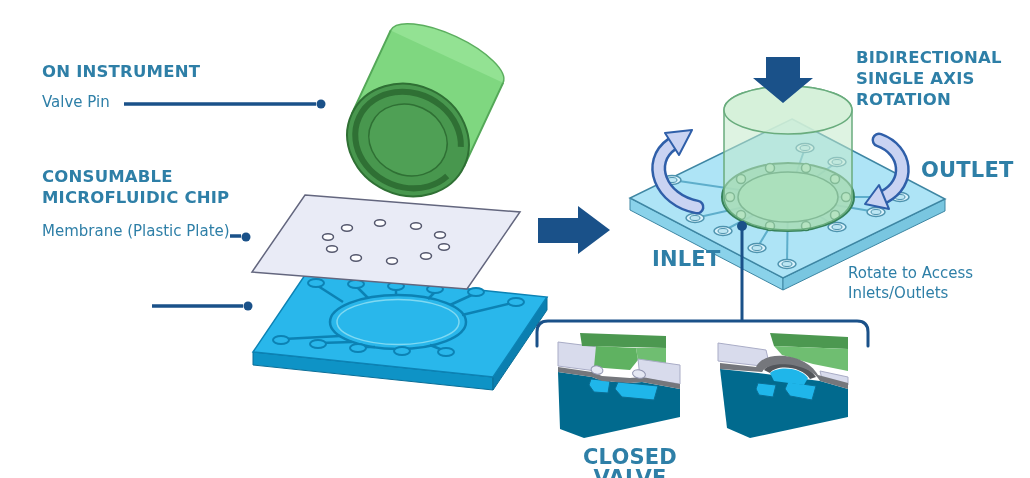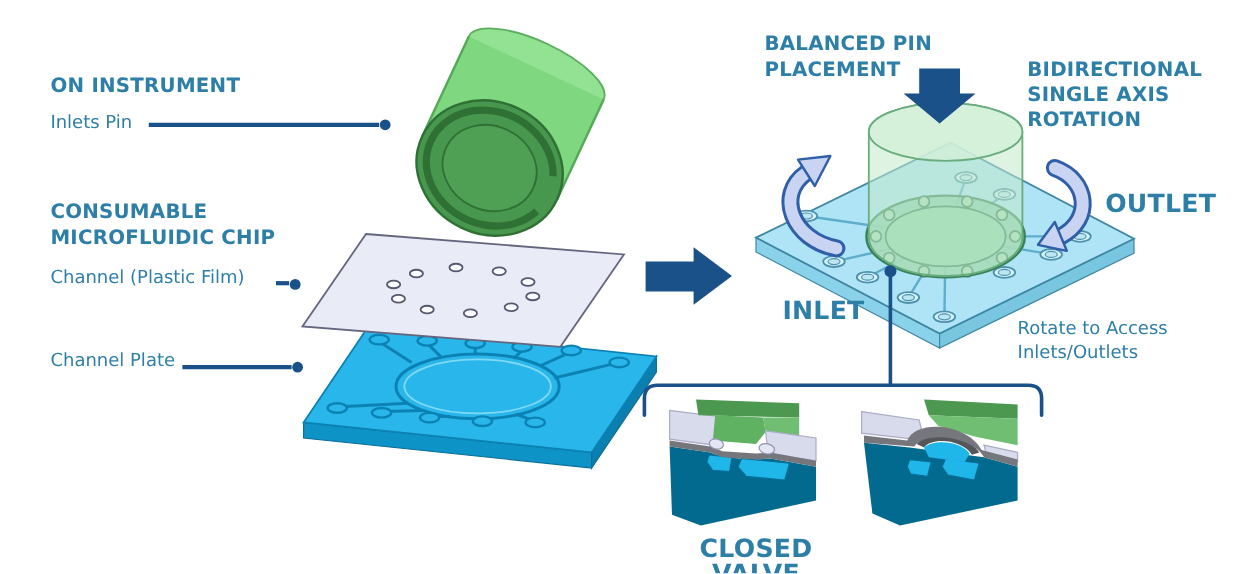--- a/index.html
+++ b/index.html
@@ -212,28 +212,25 @@
       <polygon points="2,36 40,40 102,48 130,56 130,84 32,105 9,95" fill="var(--section_teal)"></polygon>
       <polygon points="40,50 58,52 55,64 41,62 38,56" fill="var(--section_cyan)" stroke="#0B6E94" stroke-width="1"></polygon>
       <polygon points="70,49 98,53 94,67 72,63 67,56" fill="var(--section_cyan)" stroke="#0B6E94" stroke-width="1"></polygon>
       <path d="M46,37 C54,26 88,28 98,44 L92,46 C84,33 58,31 52,40 Z" fill="#53565B"></path>
       <path d="M52,40 C60,33 82,34 90,45 L86,52 L56,48 Z" fill="var(--section_cyan)"></path>
       <path d="M2,30 L38,34 C46,16 88,20 100,42 L130,50 L130,56 L102,48 C92,30 52,26 44,39 L2,36 Z" fill="var(--section_gray)"></path>
     </g>
   </svg>
 
   <div class="lbl h bold" style="left:42px;top:61px;">ON INSTRUMENT</div>
-  <div class="lbl" style="left:42px;top:92px;">Inlets Pin</div>
+  <div class="lbl" style="left:42px;top:92px;">Valve Pin</div>
   <div class="lbl h bold pre" style="left:42px;top:166px;">CONSUMABLE
 MICROFLUIDIC CHIP</div>
-  <div class="lbl" style="left:42px;top:221px;">Channel (Plastic Film)</div>
-  <div class="lbl" style="left:42px;top:290px;">Channel Plate</div>
-
-  <div class="lbl h bold pre" style="left:637px;top:26px;">BALANCED PIN
-PLACEMENT</div>
+  <div class="lbl" style="left:42px;top:221px;">Membrane (Plastic Plate)</div>
+
   <div class="lbl h bold pre" style="left:856px;top:47px;">BIDIRECTIONAL
 SINGLE AXIS
 ROTATION</div>
   <div class="lbl big bold" style="left:921px;top:160px;">OUTLET</div>
   <div class="lbl big bold" style="left:652px;top:249px;">INLET</div>
   <div class="lbl pre" style="left:848px;top:263px;">Rotate to Access
 Inlets/Outlets</div>
 
   <div class="lbl big bold ctr" style="left:556px;top:447px;width:148px;">CLOSED VALVE</div>
 </div>

